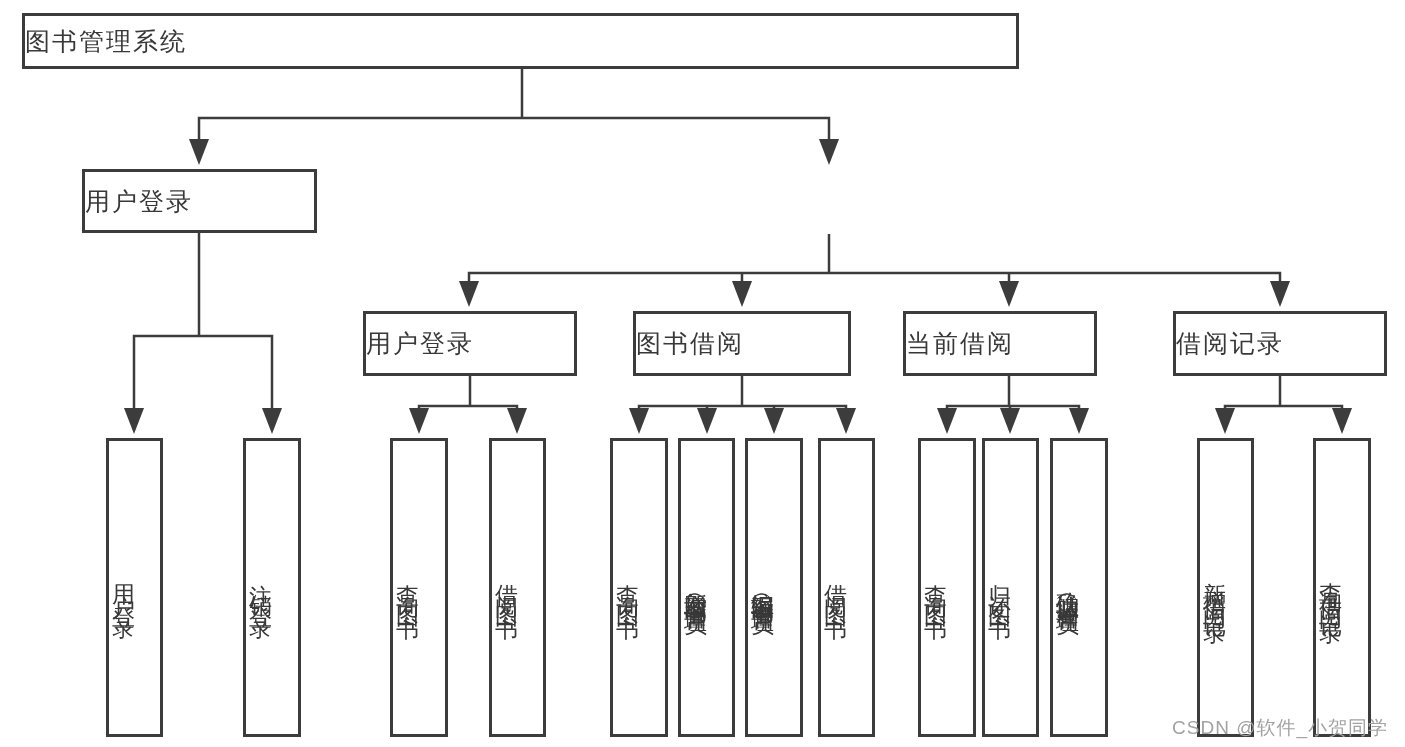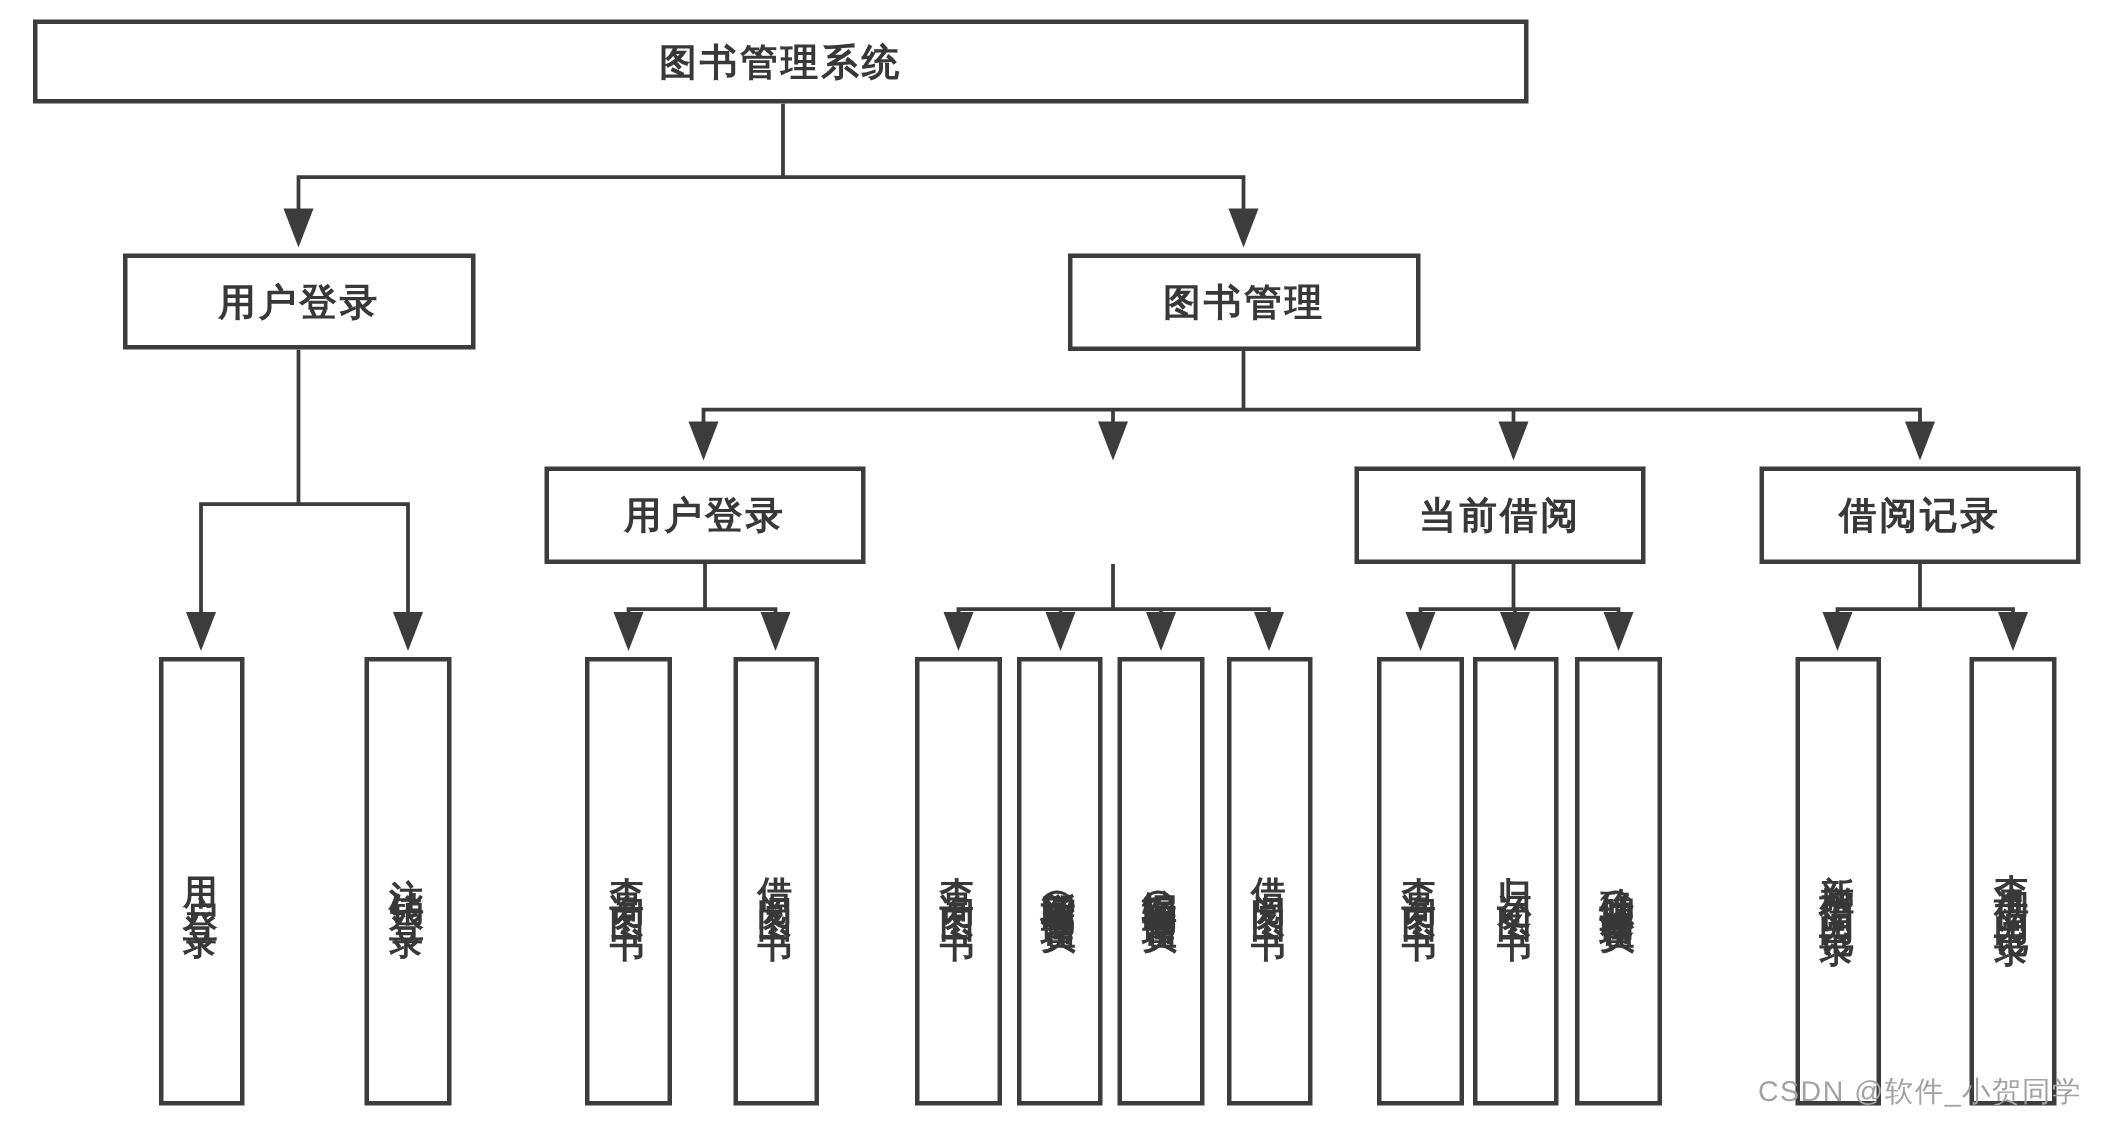--- a/index.html
+++ b/index.html
@@ -17,23 +17,22 @@
     overflow:hidden;
   }
   #wires{position:absolute;left:0;top:0;width:1405px;height:747px;}
   #wires path{stroke:var(--line);stroke-width:2.5;fill:none;}
   #wires polygon{fill:var(--line);stroke:none;}
   .node{
     position:absolute;
     box-sizing:border-box;
     border:3px solid var(--line);
     background:var(--bg);
-    display:flex;align-items:center;justify-content:center;
+    display:flex;align-items:center;justify-content:flex-start;
     color:var(--text);
-    font-weight:bold;
   }
   .h-node{font-size:25px;letter-spacing:2px;white-space:nowrap;}
   .v-node span{
     writing-mode:vertical-rl;
     text-orientation:mixed;
     font-size:23px;
     color:var(--text);
     white-space:nowrap;
   }
   .v-short span{letter-spacing:11px;}
@@ -97,26 +96,26 @@
     </g>
   </svg>
 
   <div class="node h-node" style="left:22px;top:13px;width:997px;height:56px">
     <span>图书管理系统</span>
   </div>
 
   <div class="node h-node" style="left:82px;top:169px;width:235px;height:64px">
     <span>用户登录</span>
   </div>
-  <div class="node h-node" style="left:712px;top:169px;width:235px;height:65px">
-    <span>图书管理</span>
-  </div>
 
   <div class="node h-node" style="left:363px;top:311px;width:214px;height:65px">
     <span>用户登录</span>
+  </div>
+  <div class="node h-node" style="left:633px;top:311px;width:218px;height:65px">
+    <span>图书借阅</span>
   </div>
   <div class="node h-node" style="left:903px;top:311px;width:194px;height:65px">
     <span>当前借阅</span>
   </div>
   <div class="node h-node" style="left:1173px;top:311px;width:214px;height:65px">
     <span>借阅记录</span>
   </div>
 
   <div class="node v-node v-short" style="left:106px;top:438px;width:57px;height:299px">
     <span>用户登录</span>

